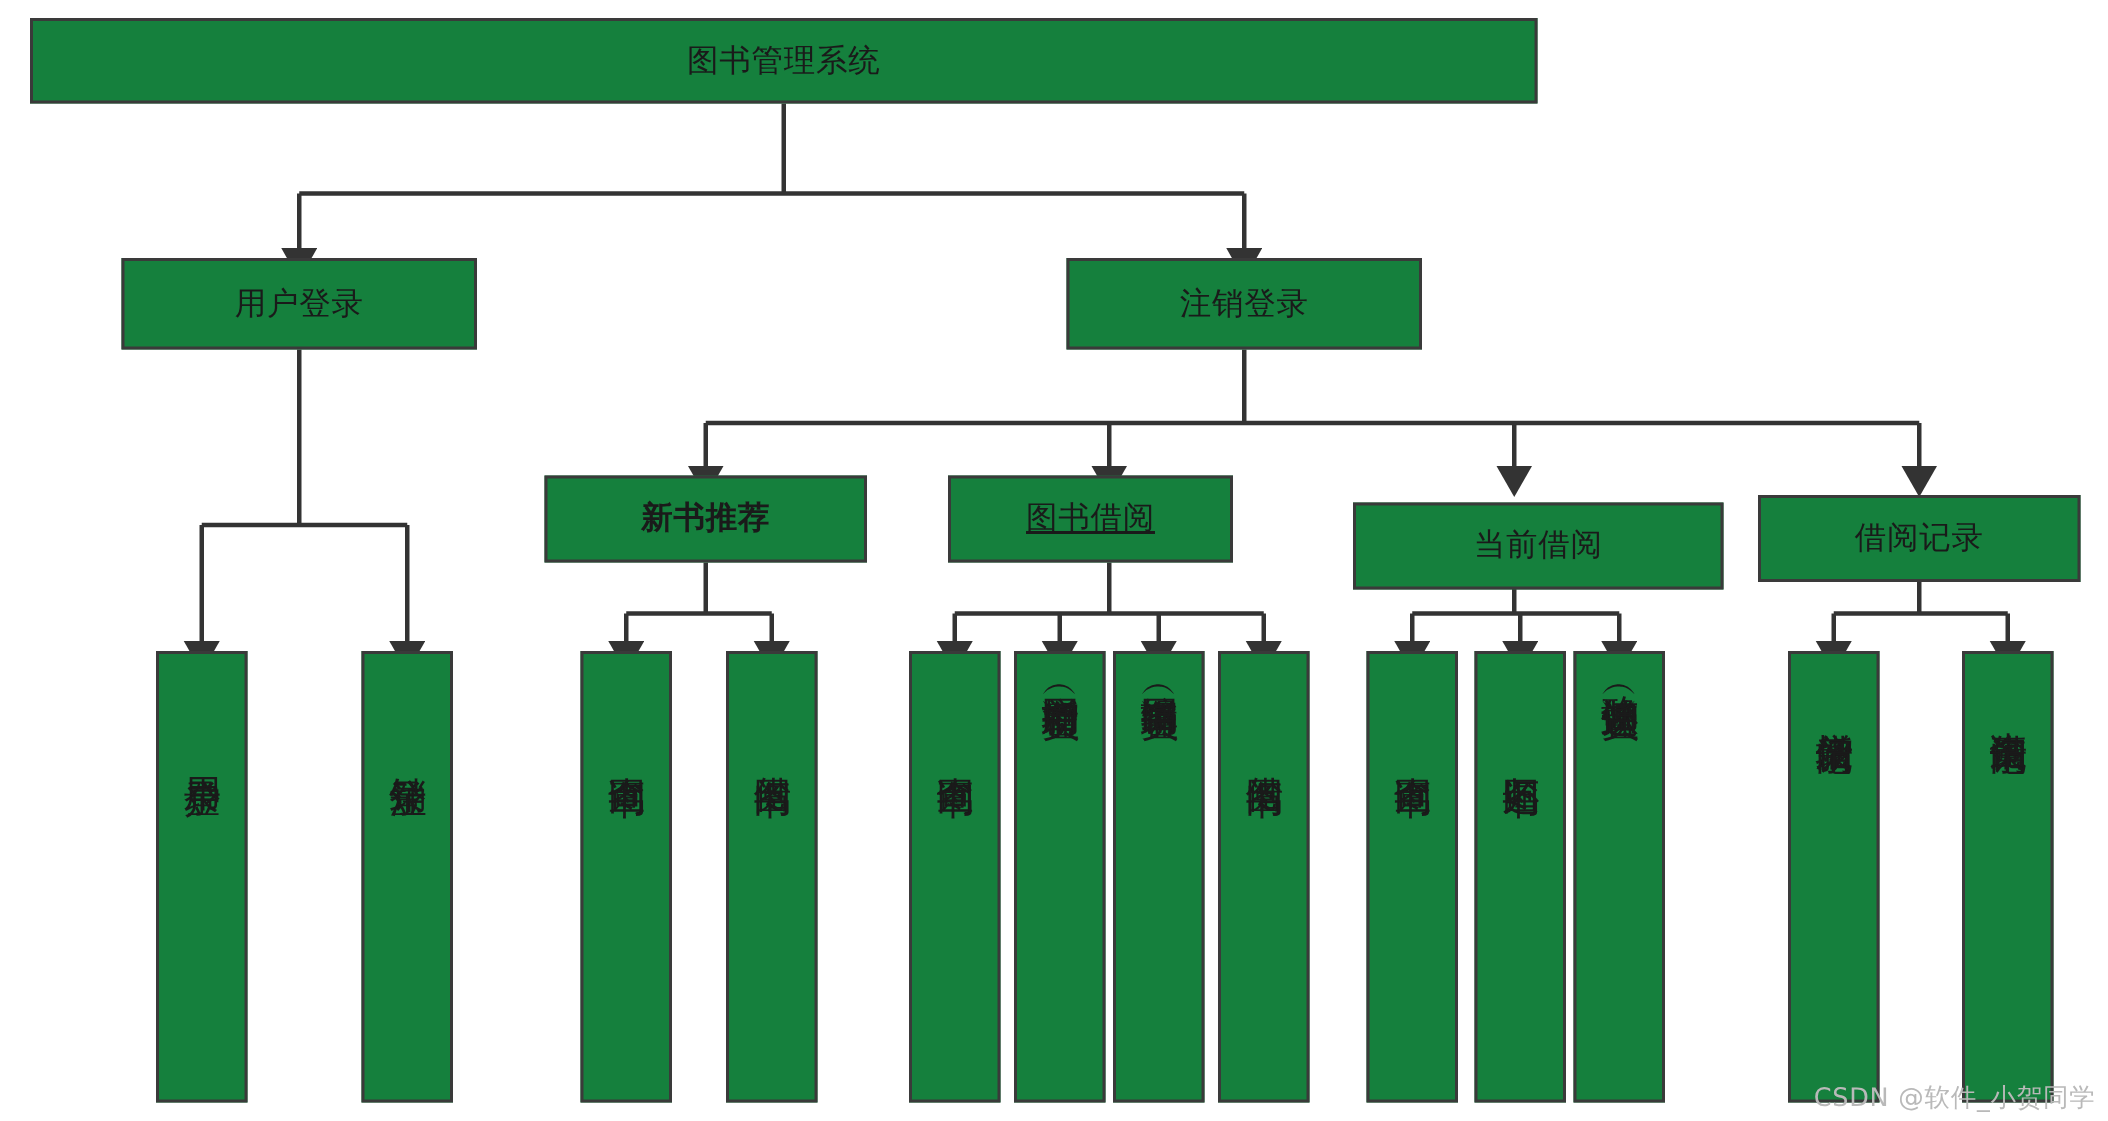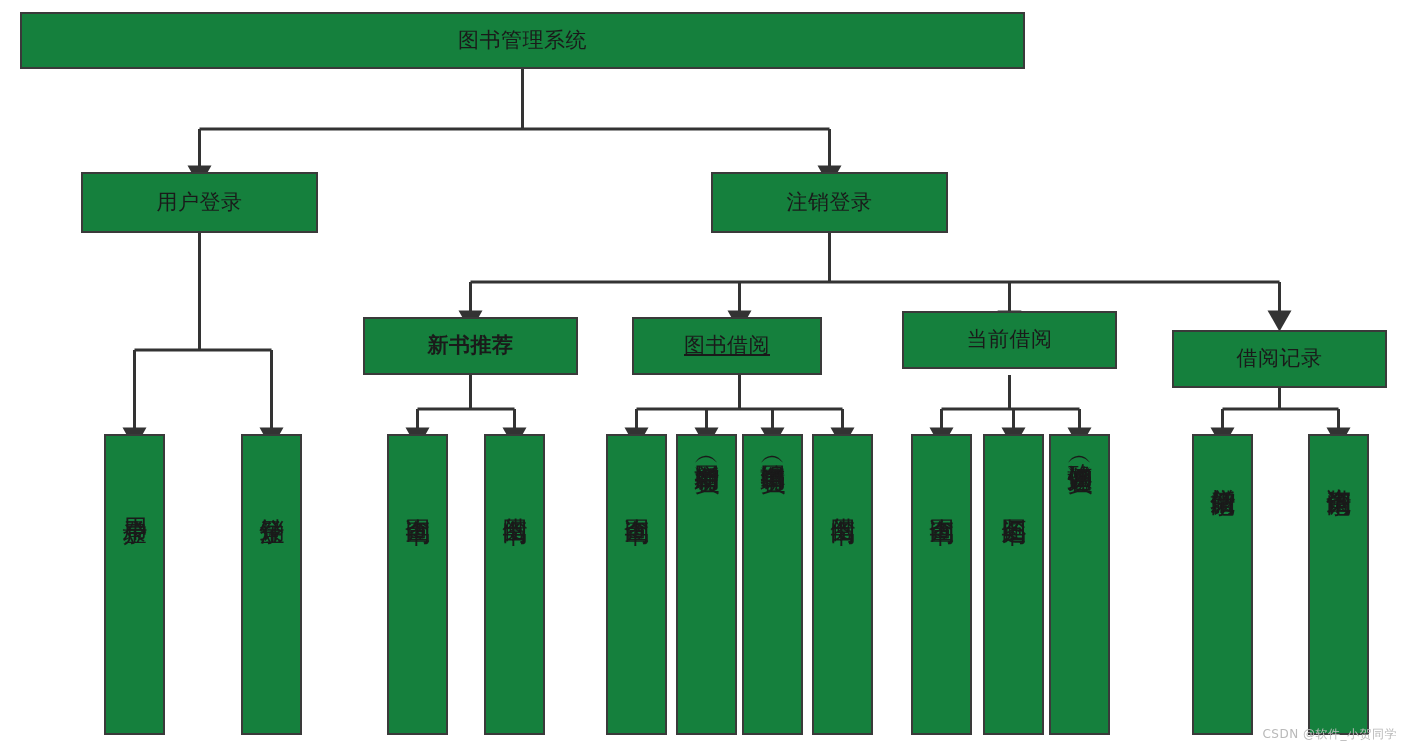--- a/index.html
+++ b/index.html
@@ -63,21 +63,21 @@
   .node.vertical.medium .node-label {
     margin-top: 26px;
   }
   .node.vertical.long .node-label {
     margin-top: 2px;
   }
   #watermark {
     position: absolute;
     right: 8px;
     bottom: 4px;
-    font-size: 12px;
+    font-size: 17px;
     color: #b9b9b9;
     white-space: nowrap;
     letter-spacing: 0.5px;
   }
 </style>
 </head>
 <body>
 
 <div id="diagram-root">
   <svg class="edges" viewBox="0 0 1405 747" width="1405" height="747" aria-hidden="true">
@@ -133,21 +133,21 @@
   <div class="node horizontal" style="left:711px;top:172px;width:237px;height:61px;">
     <span class="node-label">注销登录</span>
   </div>
 
   <div class="node horizontal" style="left:363px;top:317px;width:215px;height:58px;font-weight:bold;">
     <span class="node-label">新书推荐</span>
   </div>
   <div class="node horizontal" style="left:632px;top:317px;width:190px;height:58px;text-decoration:underline;">
     <span class="node-label">图书借阅</span>
   </div>
-  <div class="node horizontal" style="left:902px;top:311px;width:215px;height:58px;">
+  <div class="node horizontal" style="left:902px;top:335px;width:247px;height:58px;">
     <span class="node-label">当前借阅</span>
   </div>
   <div class="node horizontal" style="left:1172px;top:317px;width:215px;height:58px;margin-top:13px;">
     <span class="node-label">借阅记录</span>
   </div>
 
   <div class="node vertical short" style="left:104px;top:434px;width:61px;height:301px;">
     <span class="node-label">用户登录</span>
   </div>
   <div class="node vertical short" style="left:241px;top:434px;width:61px;height:301px;">

